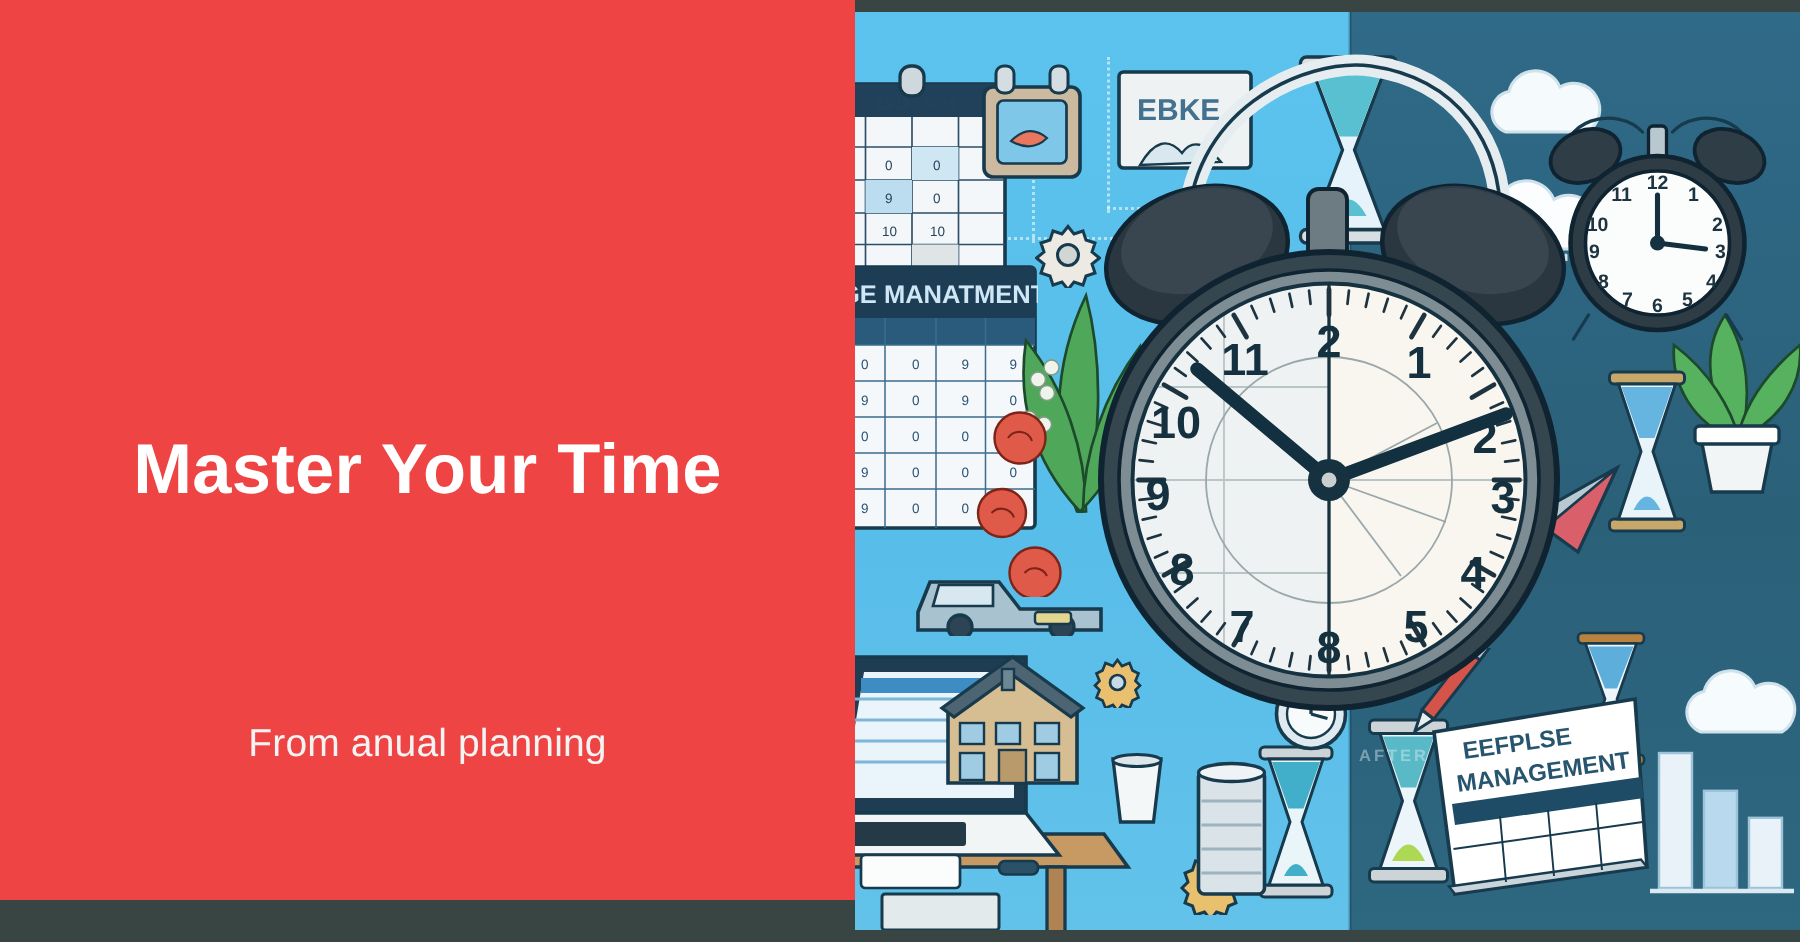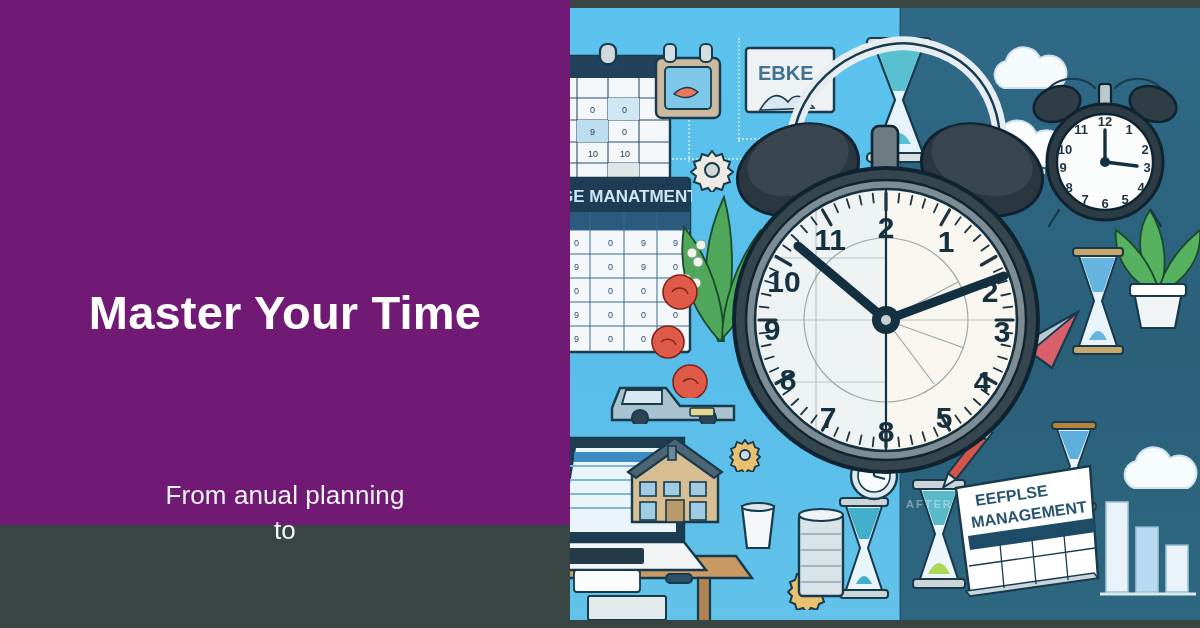--- a/index.html
+++ b/index.html
@@ -4,22 +4,22 @@
 <title>Master Your Time Effectively</title>
 <style>
   * { margin:0; padding:0; box-sizing:border-box; }
   html,body { width:1200px; height:628px; overflow:hidden; background:#384542; }
   body { font-family:"Liberation Sans", sans-serif; }
 
   #banner { position:relative; width:1200px; height:628px; display:flex; background:#384542; }
 
   
   #left-panel {
-    width:570px; height:525px; flex:0 0 570px;
-    background:#701a75;
+    width:570px; height:600px; flex:0 0 570px;
+    background:#ef4444;
     display:flex; flex-direction:column; align-items:center; justify-content:flex-start;
     position:relative;
   }
   #headline {
     position:absolute; top:313px; left:0; width:570px;
     transform:translateY(-50%);
     text-align:center; color:#ffffff;
     font-size:47px; font-weight:700; line-height:1.16;
     letter-spacing:0.2px; padding:0 22px;
   }
@@ -123,21 +123,20 @@
 <div id="banner">
 
   <section id="left-panel">
 
     <h1 id="headline">
       <span class="ln">Master Your Time</span>
     </h1>
 
     <p id="subhead">
       <span class="ln">From anual planning</span>
-      <span class="ln">to</span>
     </p>
 
   </section>
 
   <section id="art-panel">
     <div id="art">
 
       <div class="half" id="half-left"></div>
       <div class="half" id="half-right"></div>
       <div class="seam"></div>

